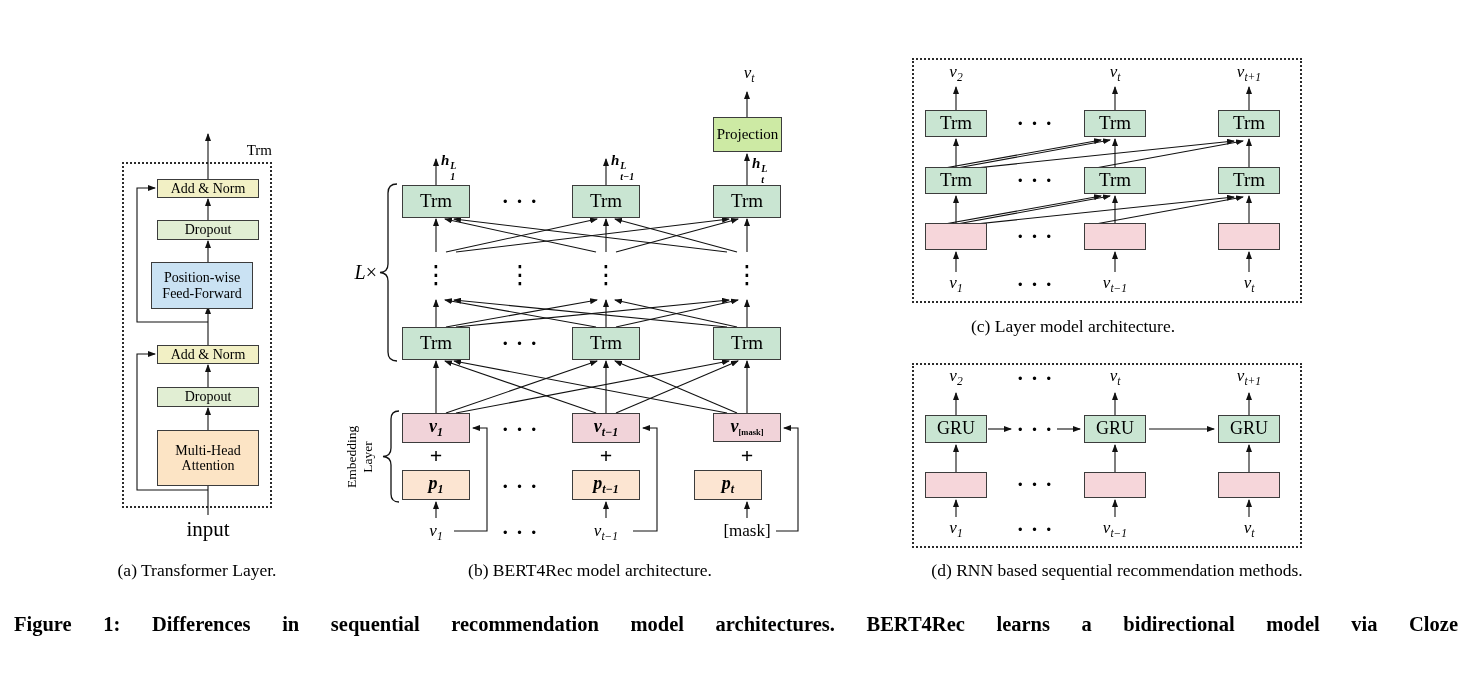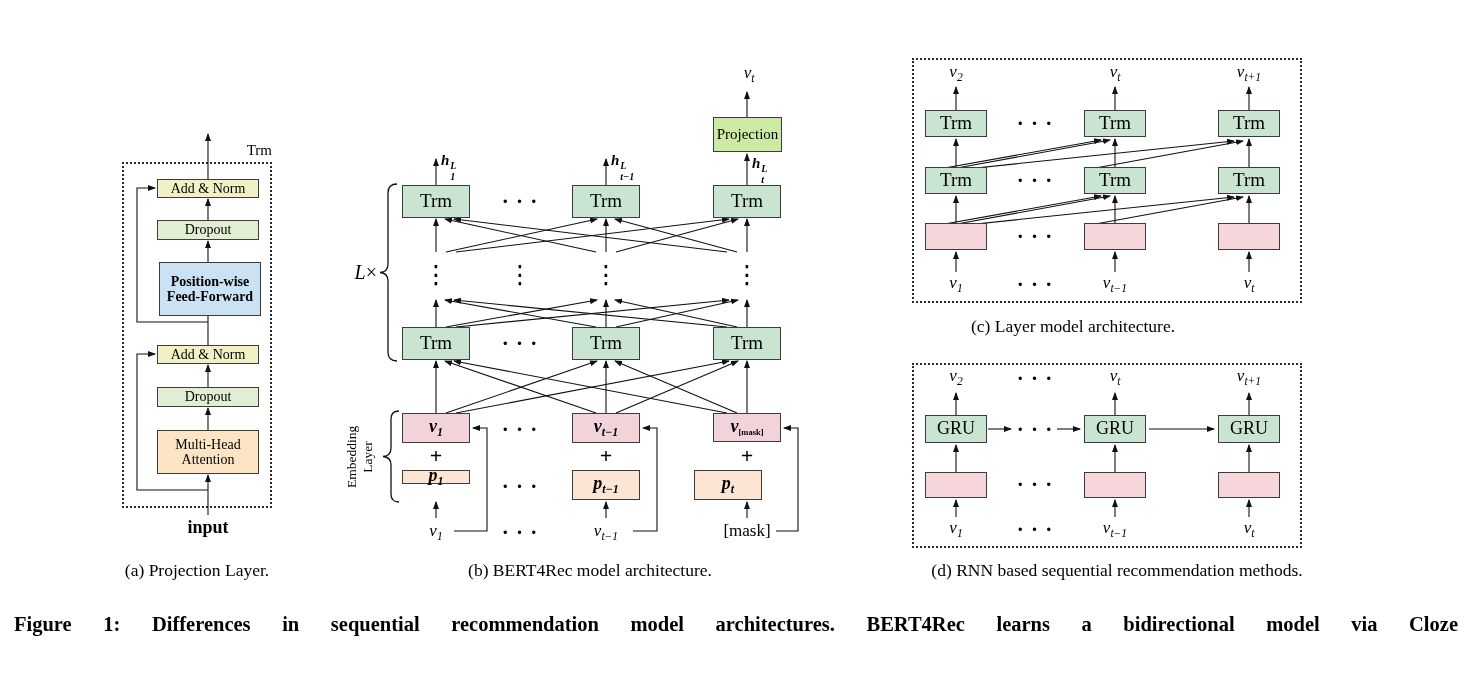--- a/index.html
+++ b/index.html
@@ -37,21 +37,21 @@
   .hlab{font-weight:bold;font-style:italic;font-size:15px;}
   .stack{display:inline-flex;flex-direction:column;font-size:10px;line-height:1.1;
          vertical-align:-4px;margin-left:1px;font-style:italic;}
   .stack span:empty{display:none;}
   .msub:empty{display:none;}
   .hdots{font-size:21px;font-weight:bold;letter-spacing:1px;}
   .vdots{font-family:"DejaVu Sans",sans-serif;font-size:25px;line-height:1;}
   .plus{font-size:22px;font-weight:bold;}
   .subcap{font-size:17.5px;}
   .corner{font-size:15px;}
-  .inputlab{font-size:18px;font-weight:bold;}
+  .inputlab{font-size:21px;}
   .ltimes{font-size:20px;}
   .ltimes .it{font-style:italic;}
   .emb-label{position:absolute;left:312px;top:441px;width:96px;z-index:2;
     transform:rotate(-90deg);text-align:center;font-size:13.5px;line-height:1.18;}
   .figcap{position:absolute;left:14px;top:609px;width:1444px;z-index:2;
     font-weight:bold;font-size:20.5px;line-height:31px;
     text-align:justify;text-align-last:justify;}
 </style>
 </head>
 <body>
@@ -165,36 +165,36 @@
 
   <div class="dottedbox" style="left:122px;top:162px;width:150px;height:346px;"></div>
   <div class="lbl corner" style="left:230px;top:142px;width:42px;text-align:right;">Trm</div>
 
   <div class="box c-an" style="left:157px;top:179px;width:102px;height:19px;">
     <span>Add &amp; Norm</span>
   </div>
   <div class="box c-drop" style="left:157px;top:220px;width:102px;height:20px;">
     <span>Dropout</span>
   </div>
-  <div class="box c-ffn" style="left:159px;top:262px;width:102px;height:54px;font-weight:bold;">
+  <div class="box c-ffn" style="left:151px;top:262px;width:102px;height:47px;">
     <span>Position-wise</span>
     <span>Feed-Forward</span>
   </div>
   <div class="box c-an" style="left:157px;top:345px;width:102px;height:19px;">
     <span>Add &amp; Norm</span>
   </div>
   <div class="box c-drop" style="left:157px;top:387px;width:102px;height:20px;">
     <span>Dropout</span>
   </div>
-  <div class="box c-mha" style="left:157px;top:430px;width:102px;height:44px;">
+  <div class="box c-mha" style="left:157px;top:430px;width:102px;height:56px;">
     <span>Multi-Head</span>
     <span>Attention</span>
   </div>
   <div class="lbl ctr inputlab" style="left:208px;top:517px;">input</div>
-  <div class="lbl ctr subcap" style="left:197px;top:560px;">(a) Projection Layer.</div>
+  <div class="lbl ctr subcap" style="left:197px;top:560px;">(a) Transformer Layer.</div>
 
   <div class="lbl ctr math" style="left:749px;top:63px;">
     <span>v</span><span class="msub">t</span>
   </div>
   <div class="box c-proj" style="left:713px;top:117px;width:69px;height:35px;">
     <span>Projection</span>
   </div>
 
   <div class="lbl hlab" style="left:441px;top:152px;">
     <span>h</span><span class="stack">
@@ -254,21 +254,21 @@
   </div>
   <div class="box c-vemb" style="left:713px;top:413px;width:68px;height:29px;">
     <span class="boxmath"><span>v</span><span class="msub tiny">[mask]</span></span>
   </div>
   <div class="lbl ctr hdots" style="left:520px;top:417px;">· · ·</div>
 
   <div class="lbl ctr plus" style="left:436px;top:443px;">+</div>
   <div class="lbl ctr plus" style="left:606px;top:443px;">+</div>
   <div class="lbl ctr plus" style="left:747px;top:443px;">+</div>
 
-  <div class="box c-pemb" style="left:402px;top:470px;width:68px;height:14px;">
+  <div class="box c-pemb" style="left:402px;top:470px;width:68px;height:30px;">
     <span class="boxmath"><span>p</span><span class="msub">1</span></span>
   </div>
   <div class="box c-pemb" style="left:572px;top:470px;width:68px;height:30px;">
     <span class="boxmath"><span>p</span><span class="msub">t−1</span></span>
   </div>
   <div class="box c-pemb" style="left:694px;top:470px;width:68px;height:30px;">
     <span class="boxmath"><span>p</span><span class="msub">t</span></span>
   </div>
   <div class="lbl ctr hdots" style="left:520px;top:474px;">· · ·</div>
 

